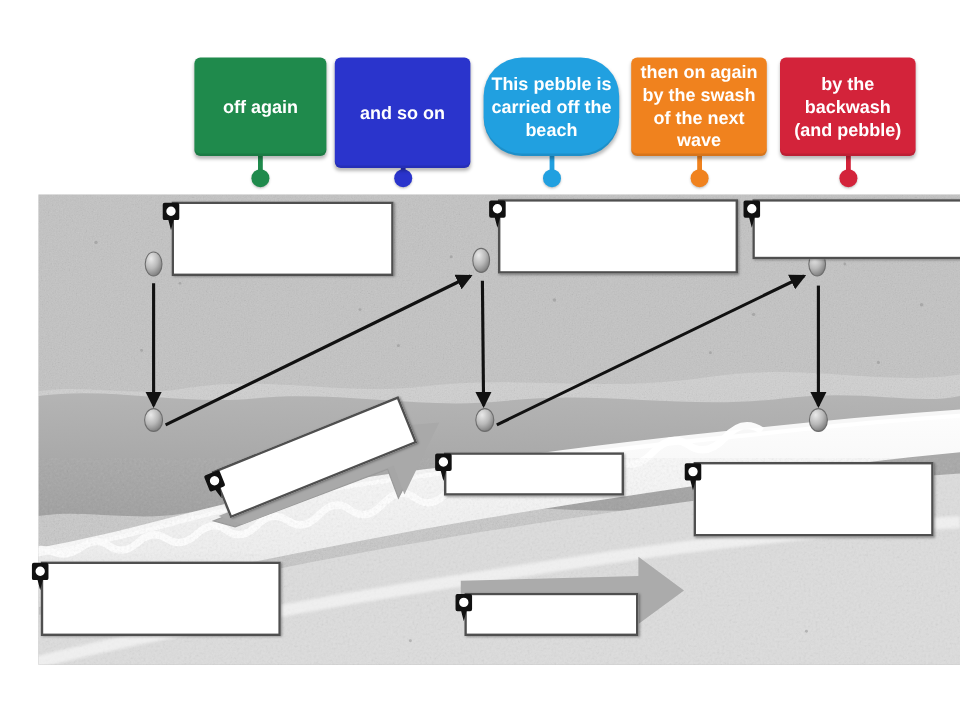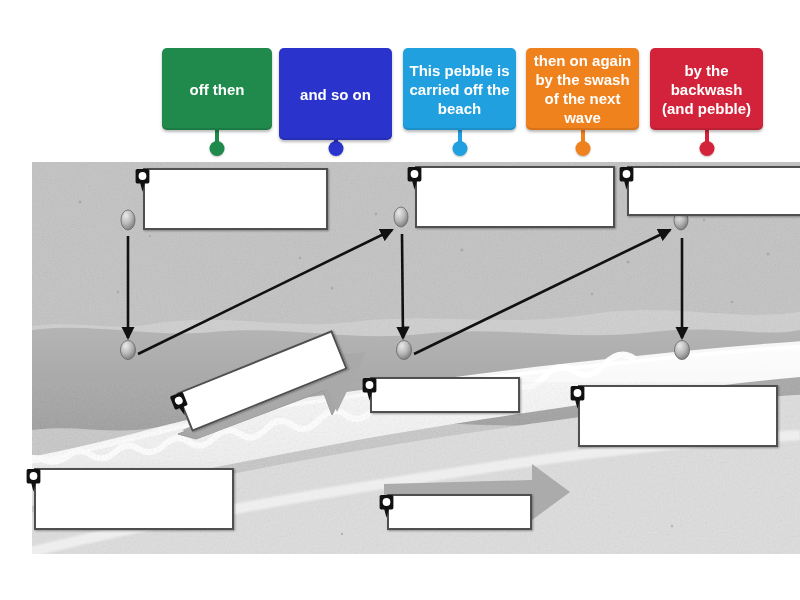--- a/index.html
+++ b/index.html
@@ -54,31 +54,31 @@
     pointer-events:none;
   }
 </style>
 </head>
 <body>
 
 <div id="stage">
 
   <div id="tiles">
       <div class="tile-wrap" style="left: 162px; top: 48px; width: 110px;">
-        <div class="tile" style="height: 82px; background: rgb(31, 138, 76);">off then</div>
+        <div class="tile" style="height: 82px; background: rgb(31, 138, 76);">off again</div>
         <div class="tile-stem" style="top: 82px; background: rgb(31, 138, 76);"></div>
         <div class="tile-dot" style="top: 93px; background: rgb(31, 138, 76);"></div>
       </div>
       <div class="tile-wrap" style="left: 279px; top: 48px; width: 113px;">
         <div class="tile" style="height: 92px; background: rgb(42, 52, 204);">and so on</div>
         <div class="tile-stem" style="top: 82px; background: rgb(42, 52, 204);"></div>
         <div class="tile-dot" style="top: 93px; background: rgb(42, 52, 204);"></div>
       </div>
       <div class="tile-wrap" style="left: 403px; top: 48px; width: 113px;">
-        <div class="tile" style="height: 82px; background: rgb(33, 160, 224);">This pebble is carried off the beach</div>
+        <div class="tile" style="height: 82px; background: rgb(33, 160, 224); border-radius: 32px;">This pebble is carried off the beach</div>
         <div class="tile-stem" style="top: 82px; background: rgb(33, 160, 224);"></div>
         <div class="tile-dot" style="top: 93px; background: rgb(33, 160, 224);"></div>
       </div>
       <div class="tile-wrap" style="left: 526px; top: 48px; width: 113px; border-radius: 20px;">
         <div class="tile" style="height: 82px; background: rgb(240, 130, 30);">then on again by the swash of the next wave</div>
         <div class="tile-stem" style="top: 82px; background: rgb(240, 130, 30);"></div>
         <div class="tile-dot" style="top: 93px; background: rgb(240, 130, 30);"></div>
       </div>
       <div class="tile-wrap" style="left: 650px; top: 48px; width: 113px;">
         <div class="tile" style="height: 82px; background: rgb(211, 35, 58);">by the backwash (and pebble)</div>

